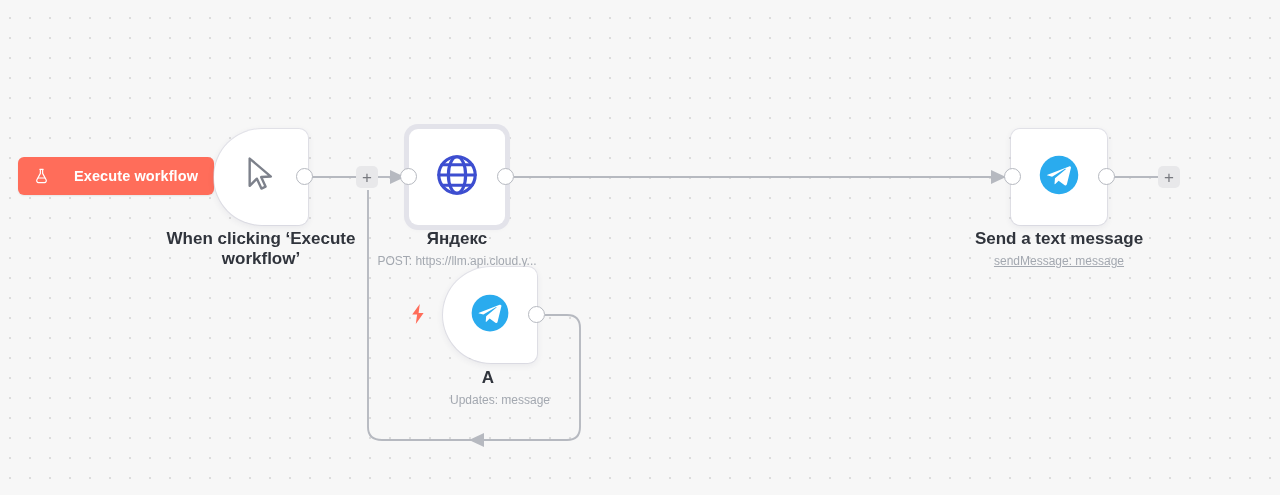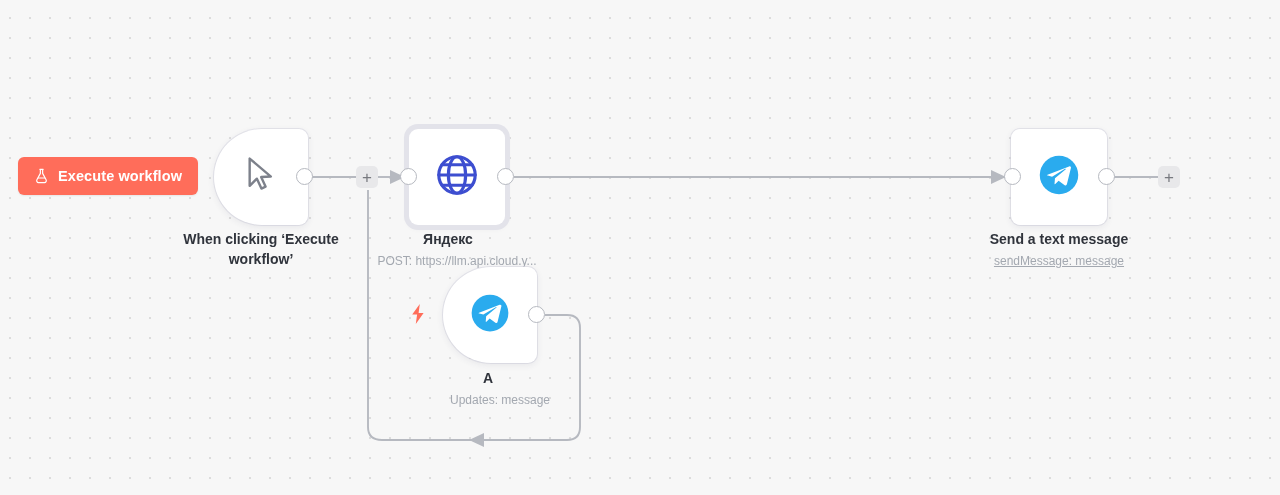--- a/index.html
+++ b/index.html
@@ -14,21 +14,21 @@
   }
   #canvas { position:absolute; inset:0; }
 
   
   svg.wires { position:absolute; left:0; top:0; width:1280px; height:495px; pointer-events:none; }
 
   
   .exec-btn{
     position:absolute; left:18px; top:157px;
     height:38px; padding:0 16px;
-    display:flex; align-items:center; gap:9px;
+    display:flex; align-items:center; gap:25px;
     background:#ff6d5a; border-radius:6px;
     color:#fff; font-size:14.5px; font-weight:600; letter-spacing:.1px;
     box-shadow:0 1px 2px rgba(0,0,0,.07);
     cursor:pointer; white-space:nowrap;
   }
   .exec-btn svg{ display:block; }
 
   
   .node{ position:absolute; }
   .node-box{
@@ -36,21 +36,21 @@
     display:flex; align-items:center; justify-content:center;
     box-shadow:0 2px 7px rgba(60,60,90,.09), 0 0 0 1px rgba(215,215,225,.55);
   }
   .node-box.regular{ width:96px; height:96px; border-radius:9px; }
   .node-box.trigger{ width:94px; height:96px; border-radius:48px 9px 9px 48px; }
   .node-box.selected{
     box-shadow:0 0 0 5px #e3e3ea, 0 2px 7px rgba(60,60,90,.10);
   }
   .node-label{
     position:absolute; text-align:center;
-    font-size:14px; font-weight:700; color:#30343c;
+    font-size:17px; font-weight:700; color:#30343c;
     line-height:20px; white-space:pre-line;
   }
   .node-sub{
     position:absolute; text-align:center;
     font-size:12px; font-weight:400; color:#a3a8b0; line-height:16px;
     white-space:nowrap;
   }
 
   
   .port{
@@ -122,21 +122,21 @@
       <span>
         <svg width="46" height="46" viewBox="0 0 48 48" fill="none">
           <circle cx="24" cy="24" r="19" stroke="#3d4ed0" stroke-width="3.3"></circle>
           <ellipse cx="24" cy="24" rx="9" ry="19" stroke="#3d4ed0" stroke-width="3.3"></ellipse>
           <path d="M5 24h38M8.4 13.4h31.2M8.4 34.6h31.2" stroke="#3d4ed0" stroke-width="3.1" stroke-linecap="round"></path>
         </svg>
       </span>
     </div>
     <div class="port" style="left:400px; top:168px;"></div>
     <div class="port" style="left:497px; top:168px;"></div>
-    <div class="node-label" style="left:358px; top:229px; width:180px;">Яндекс</div>
+    <div class="node-label" style="left:367px; top:229px; width:180px;">Яндекс</div>
     <div class="node-sub" style="left:337px; top:253px; width:240px;">POST: https://llm.api.cloud.y...</div>
   </div>
 
   <div class="node">
     <div class="node-box regular" style="left:1011px; top:129px;">
       <span>
         <svg width="44" height="44" viewBox="0 0 48 48">
           <circle cx="24" cy="24" r="21" fill="#2aabee"></circle>
           <path d="M11.5 23.6 L35 14.6 C36.3 14.1 37.4 15 37 16.4 L32.6 34.2 C32.3 35.5 31.3 35.8 30.2 35.1 L23.6 30.4 L20.5 33.4 C20.1 33.8 19.8 34.1 19.1 34.1 L19.6 27.6 L31.4 17.6 C31.9 17.2 31.3 16.9 30.6 17.3 L16.4 25.8 L11.9 24.6 C10.8 24.3 10.8 23.9 11.5 23.6 Z" fill="#ffffff"></path>
         </svg>

